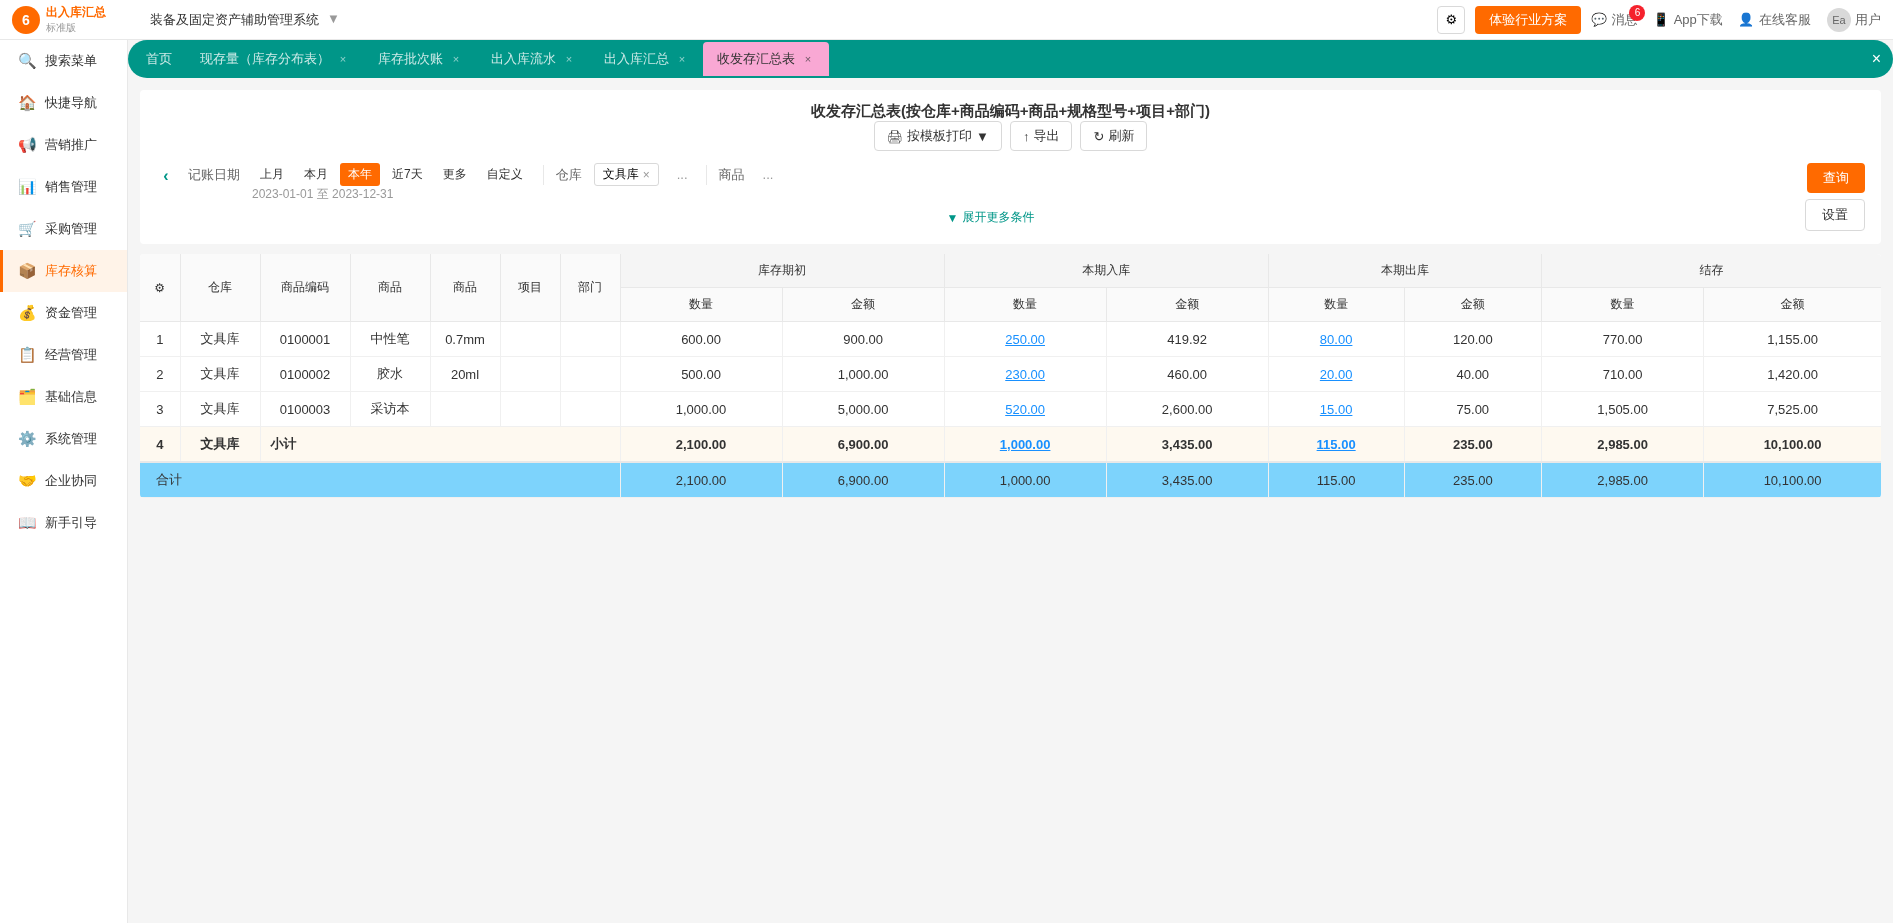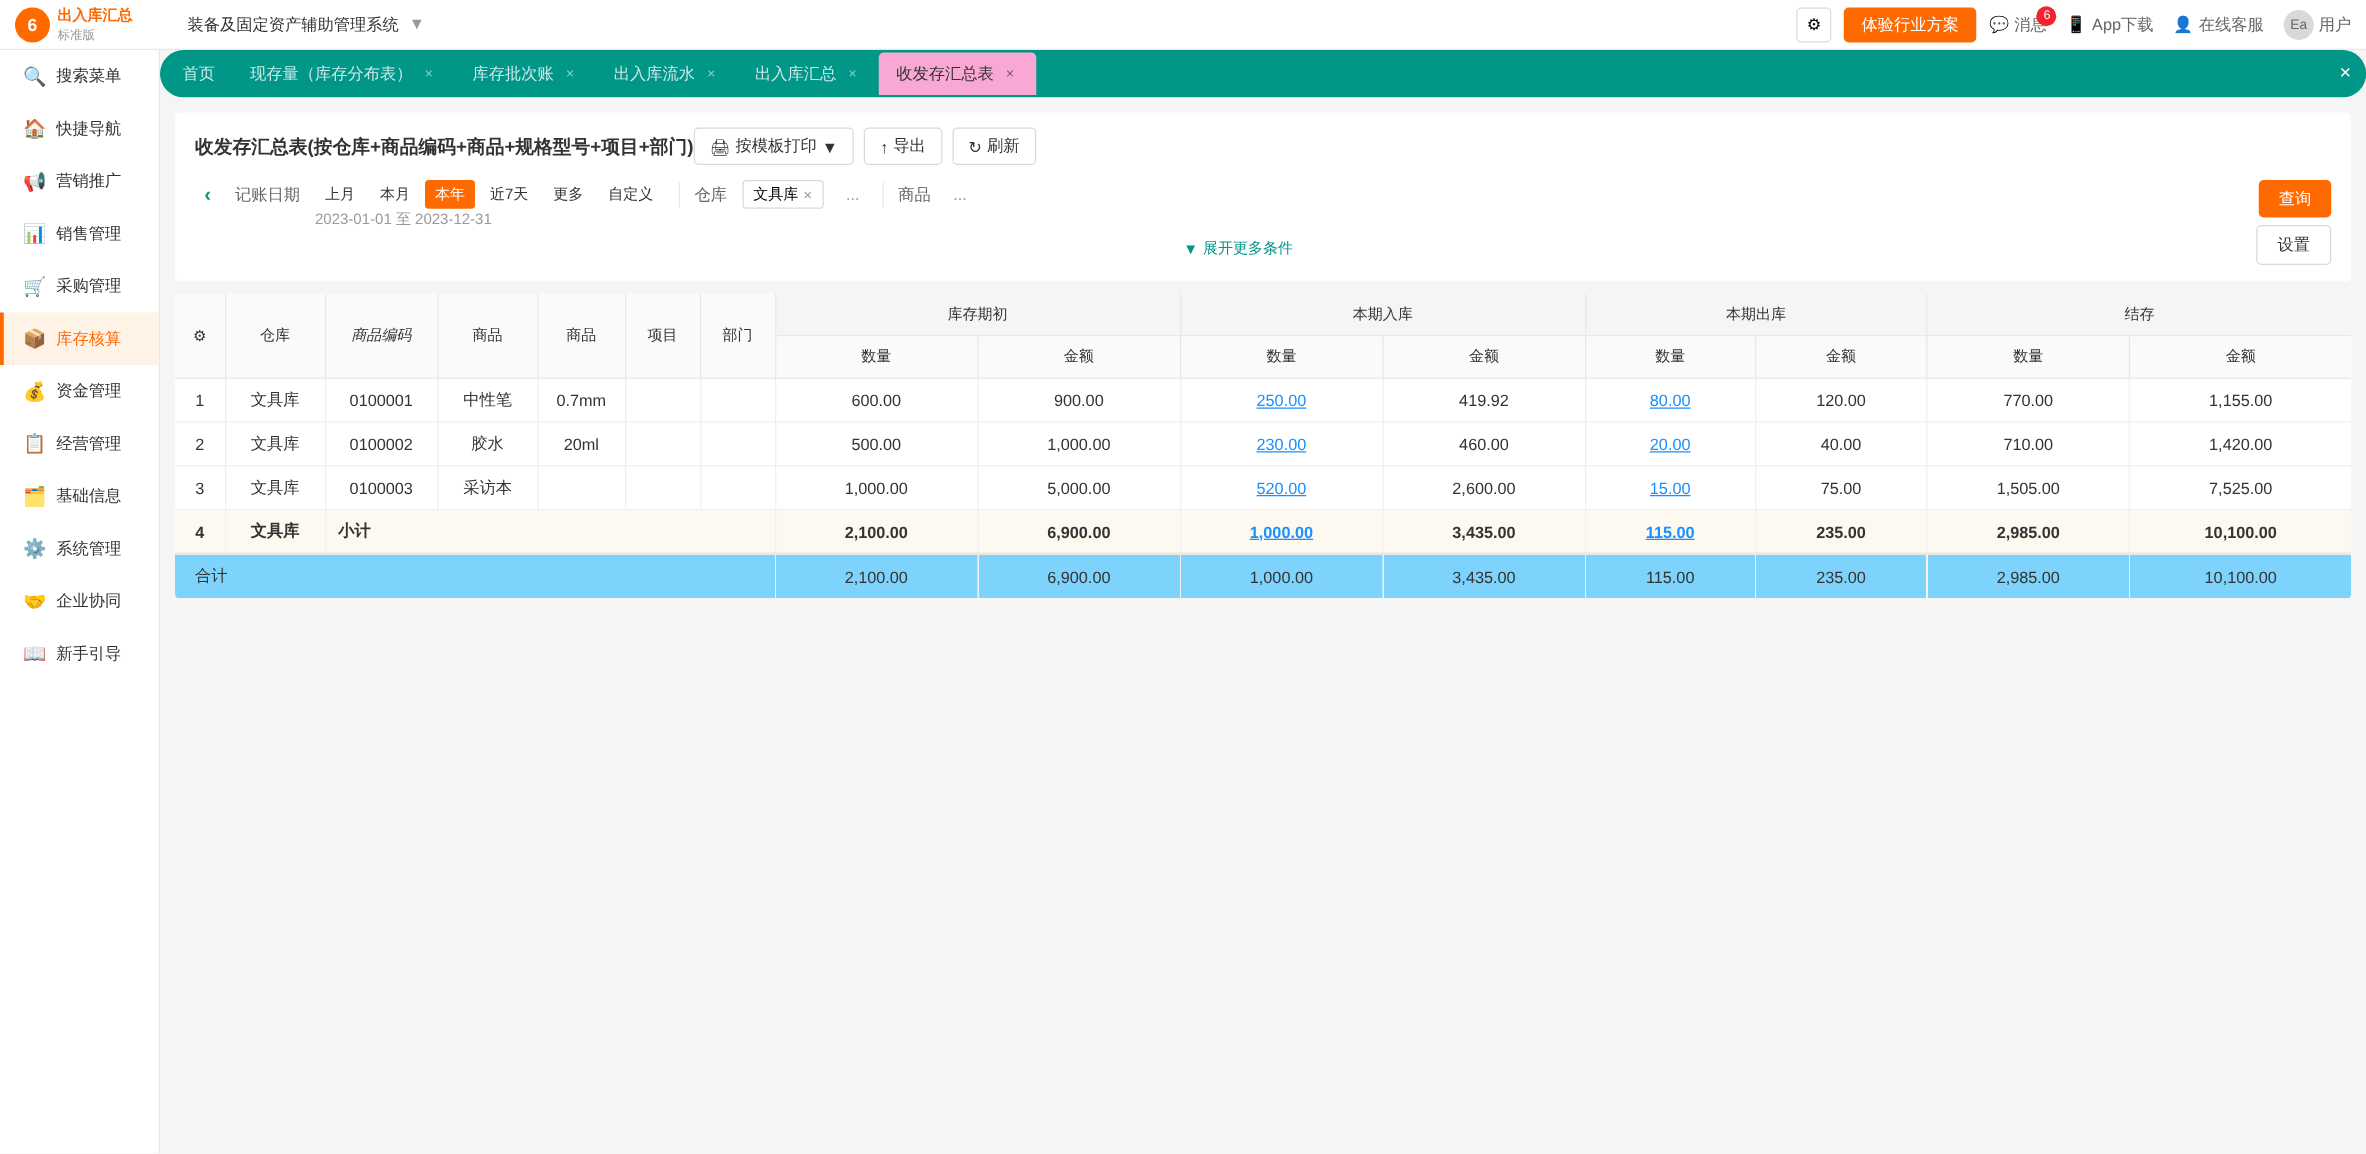--- a/index.html
+++ b/index.html
@@ -33,21 +33,21 @@
     .tab-bar { background: #009688; display: flex; align-items: center; padding: 0 4px; min-height: 38px; border-radius: 19px; }
     .tab-item { display: flex; align-items: center; gap: 6px; padding: 8px 14px; color: rgba(255,255,255,0.8); cursor: pointer; font-size: 13px; border-radius: 4px 4px 0 0; white-space: nowrap; }
     .tab-item.active { background: #f9a8d4; color: #333; }
     .tab-close { width: 14px; height: 14px; display: flex; align-items: center; justify-content: center; border-radius: 50%; font-size: 11px; color: inherit; opacity: 0.7; }
     .tab-bar-close { margin-left: auto; color: white; cursor: pointer; padding: 4px 8px; font-size: 16px; }
 
     
     .page-content { flex: 1; overflow: auto; background: #f5f5f5; padding: 12px; }
 
     
-    .page-title-row { display: flex; align-items: center; justify-content: flex-start; margin-bottom: 12px; }
+    .page-title-row { display: flex; align-items: center; justify-content: space-between; margin-bottom: 12px; flex-direction: column; }
     .page-title { font-size: 15px; font-weight: bold; color: #333; }
     .title-actions { display: flex; gap: 8px; align-items: center; }
     .btn { border: 1px solid #d9d9d9; background: #fff; border-radius: 4px; padding: 5px 12px; font-size: 13px; cursor: pointer; display: flex; align-items: center; gap: 4px; color: #333; }
     .filter-row { display: flex; align-items: center; gap: 12px; flex-wrap: wrap; }
     .filter-label { color: #666; font-size: 13px; white-space: nowrap; }
     .date-btn { padding: 3px 8px; border-radius: 3px; cursor: pointer; font-size: 12px; border: none; background: transparent; color: #333; }
     .date-btn.active { background: #ff6a00; color: white; border-radius: 3px; }
     .filter-divider { width: 1px; height: 20px; background: #e8e8e8; }
     .tag-item { display: flex; align-items: center; gap: 4px; background: #fff; border: 1px solid #d9d9d9; border-radius: 3px; padding: 2px 8px; font-size: 12px; }
     .tag-close { cursor: pointer; color: #999; font-size: 12px; }
@@ -60,21 +60,21 @@
     thead tr { background: #fafafa; }
     th { padding: 8px 10px; text-align: center; border-bottom: 1px solid #e8e8e8; border-right: 1px solid #e8e8e8; color: #333; font-weight: normal; white-space: nowrap; font-size: 12px; }
     th:last-child { border-right: none; }
     td { padding: 8px 10px; text-align: center; border-bottom: 1px solid #f0f0f0; border-right: 1px solid #f0f0f0; color: #333; white-space: nowrap; font-size: 13px; }
     td:last-child { border-right: none; }
     .subtotal-row td { font-weight: bold; background: #fef9f0; }
     .link-cell { color: #1890ff; text-decoration: underline; cursor: pointer; }
     .th-group { background: #f5f5f5; }
     .col-num { width: 40px; }
     .col-warehouse { width: 80px; }
-    .col-code { width: 90px; font-style: italic; }
+    .col-code { width: 90px; }
     .col-name { width: 80px; }
     .col-spec { width: 70px; }
     .col-proj { width: 60px; margin-left: 44px; }
     .col-dept { width: 60px; }
 
     
     .footer-total { background: #7dd3fc; border-top: 2px solid #e8e8e8; position: sticky; bottom: 0; }
     .footer-total td { font-size: 13px; font-weight: normal; color: #333; }
 
     

